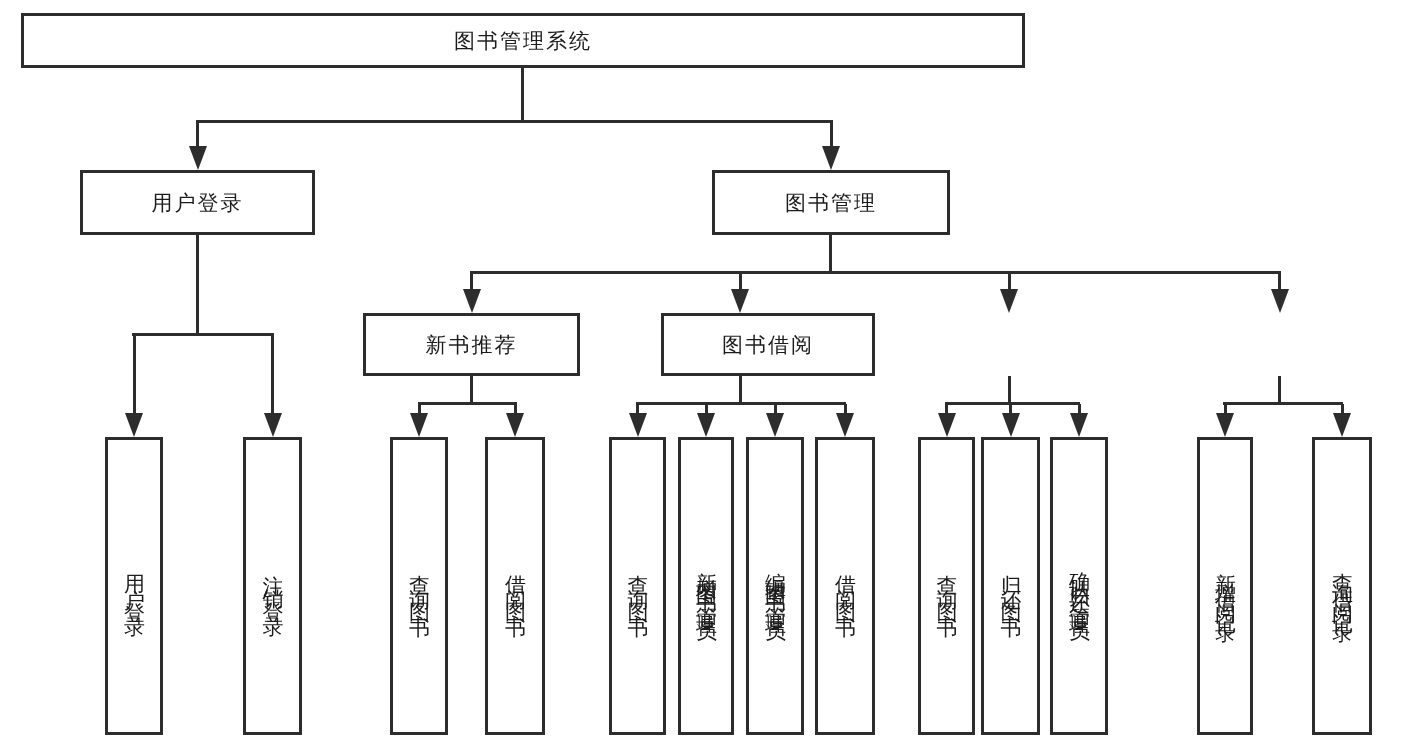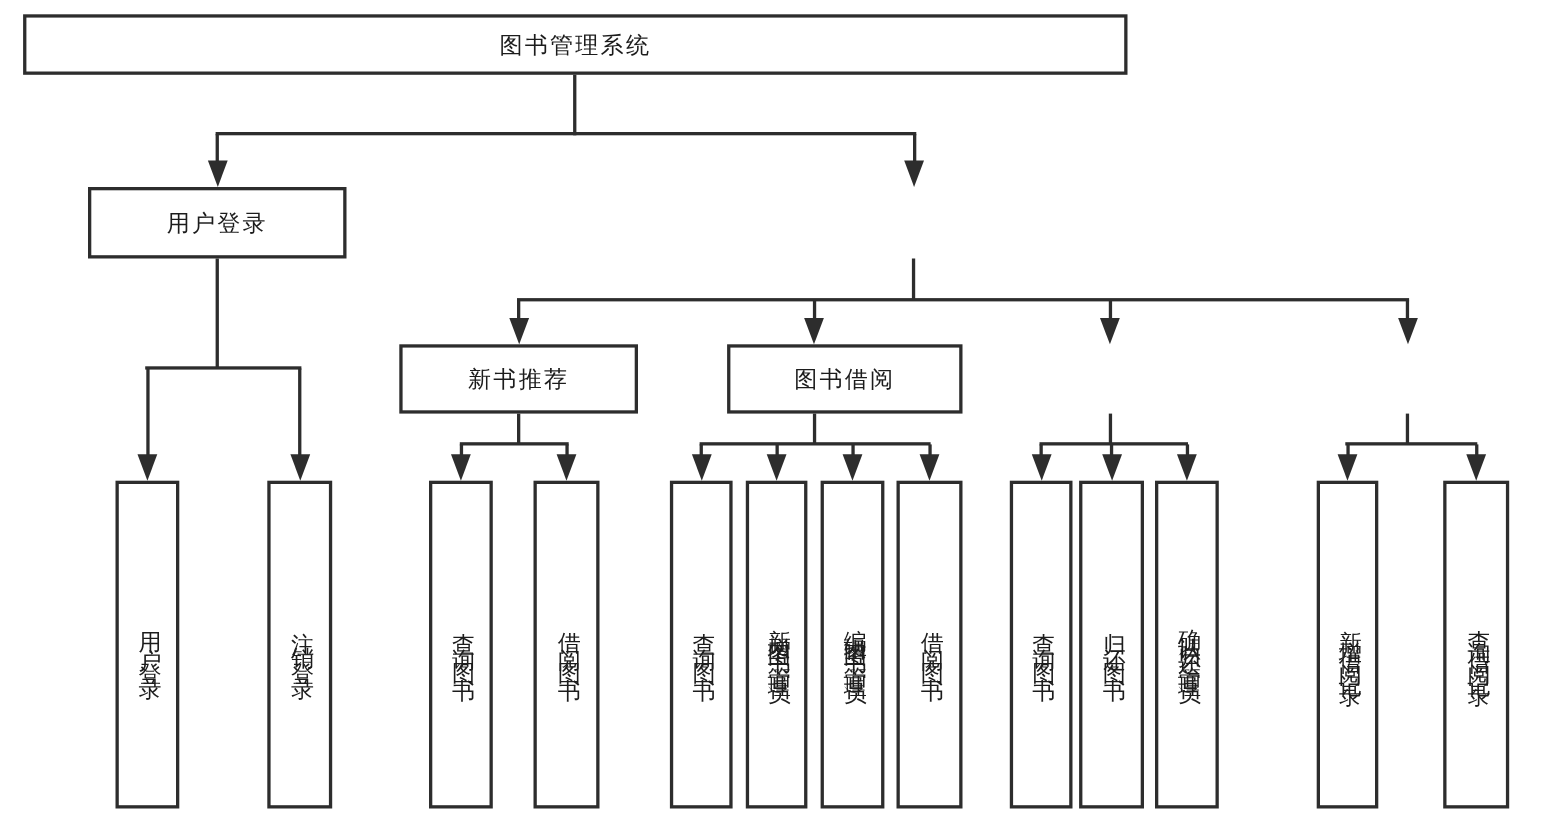--- a/index.html
+++ b/index.html
@@ -1,19 +1,19 @@
 <!DOCTYPE html>
 <html style="--line: #2d2d2d; --text: #1c1c1c; --wm: #b0b4b9; --bg: #ffffff;"><head>
 <meta charset="utf-8">
 <style>
   :root { --line:#2d2d2d; --text:#1c1c1c; --wm:#b0b4b9; --bg:#ffffff; }
   html,body{margin:0;padding:0;background:var(--bg);}
   #canvas{
     position:relative;width:1405px;height:747px;background:var(--bg);
-    font-family:Liberation Mono, monospace;overflow:hidden;
+    font-family:Liberation Serif, serif;overflow:hidden;
   }
   .box{
     position:absolute;border:3px solid var(--line);background:#fff;
     box-sizing:border-box;display:flex;align-items:center;justify-content:center;
   }
   .hbox span{font-size:21px;color:var(--text);letter-spacing:2px;white-space:nowrap;}
   .vbox span{
     writing-mode:vertical-rl;text-orientation:mixed;
     font-size:21px;color:var(--text);line-height:1;
   }
@@ -35,20 +35,23 @@
 <body>
 
 <div id="canvas">
 
   <div class="box hbox" style="left:21px;top:13px;width:1004px;height:55px">
     <span>图书管理系统</span>
   </div>
 
   <div class="box hbox" style="left:80px;top:170px;width:235px;height:65px">
     <span>用户登录</span>
+  </div>
+  <div class="box hbox" style="left:712px;top:170px;width:238px;height:65px">
+    <span>图书管理</span>
   </div>
 
   <div class="box hbox" style="left:363px;top:313px;width:217px;height:63px">
     <span>新书推荐</span>
   </div>
   <div class="box hbox" style="left:661px;top:313px;width:214px;height:63px">
     <span>图书借阅</span>
   </div>
 
   <div class="box vbox" style="left:105px;top:437px;width:58px;height:298px">

